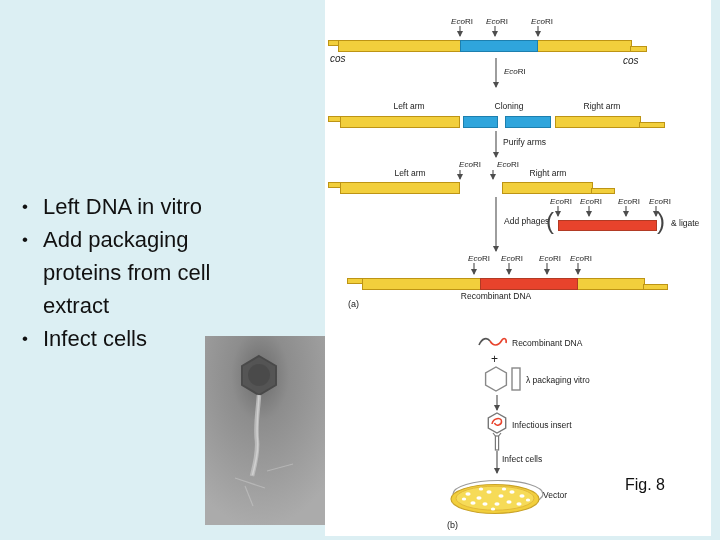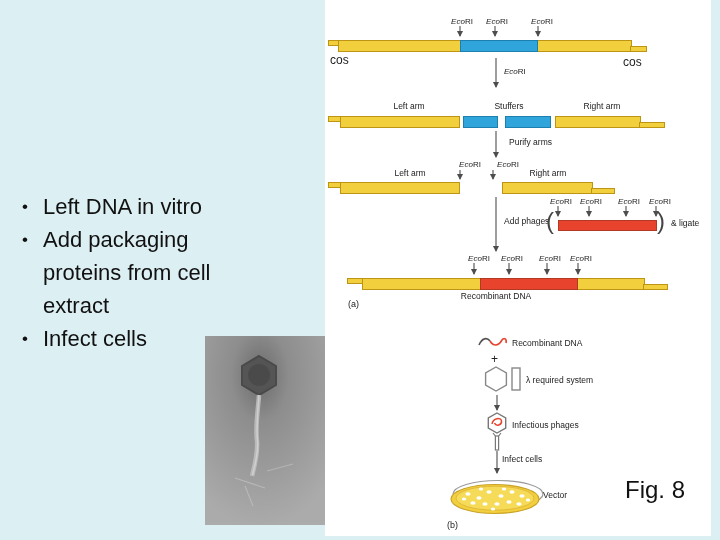--- a/index.html
+++ b/index.html
@@ -10,28 +10,28 @@
   .bullets{position:absolute;left:22px;top:190px;width:248px;list-style:none;margin:0;padding:0;
            font-size:22px;line-height:33px;color:#111;}
   .bullets li{display:flex;}
   .blt{width:21px;flex:0 0 21px;font-size:17px;}
   .panel{position:absolute;left:325px;top:0;width:386px;height:536px;background:#FFFFFF;}
   .copyright{position:absolute;left:3px;top:4px;width:382px;font-size:7.4px;color:#222;white-space:nowrap;}
   .lbl{position:absolute;font-size:8.5px;color:#222;white-space:nowrap;}
   .ctr{transform:translateX(-50%);}
   .eco{font-size:8px;}
   .eco i{font-style:italic;}
-  .ital{font-size:12px;}
+  .ital{font-style:italic;font-size:10px;}
   .bar,.tab{position:absolute;background:#F2CF3C;border:1px solid #BD9414;box-sizing:border-box;}
   .bar{height:12px;} .tab{height:6px;}
   .segblue{position:absolute;height:12px;background:#2FA5DC;border:1px solid #1D7FAE;box-sizing:border-box;}
   .segred{position:absolute;background:#E8432C;border:1px solid #B23A24;box-sizing:border-box;}
   .arrows{position:absolute;left:0;top:0;pointer-events:none;}
   .paren{position:absolute;font-size:24px;font-weight:300;color:#444;line-height:24px;}
-  .fig8{position:absolute;left:300px;top:476px;font-size:24px;color:#111;}
+  .fig8{position:absolute;left:300px;top:476px;font-size:16px;color:#111;}
   .pa{position:absolute;font-size:9px;color:#222;}
   .icon{position:absolute;}
   .emphoto{position:absolute;left:205px;top:336px;width:120px;height:189px;}
 </style>
 </head>
 <body>
 
 <div class="slide">
 
 
@@ -101,29 +101,29 @@
     <span class="lbl eco ctr" style="left:217px;top:17px"><i>Eco</i><span>RI</span></span>
     <div class="tab" style="left:3px;top:40px;width:12px"></div>
     <div class="bar" style="left:13px;top:40px;width:294px"></div>
     <div class="segblue" style="left:135px;top:40px;width:78px"></div>
     <div class="tab" style="left:305px;top:46px;width:17px"></div>
     <span class="lbl ital" style="left:5px;top:53px">cos</span>
     <span class="lbl ital" style="left:298px;top:55px">cos</span>
     <span class="lbl eco" style="left:179px;top:67px"><i>Eco</i><span>RI</span></span>
 
     <span class="lbl ctr" style="left:84px;top:101px">Left arm</span>
-    <span class="lbl ctr" style="left:184px;top:101px">Stuffers</span>
+    <span class="lbl ctr" style="left:184px;top:101px">Cloning</span>
     <span class="lbl ctr" style="left:277px;top:101px">Right arm</span>
     <div class="tab" style="left:3px;top:116px;width:13px"></div>
     <div class="bar" style="left:15px;top:116px;width:120px"></div>
     <div class="segblue" style="left:138px;top:116px;width:35px"></div>
     <div class="segblue" style="left:180px;top:116px;width:46px"></div>
     <div class="bar" style="left:230px;top:116px;width:86px"></div>
     <div class="tab" style="left:314px;top:122px;width:26px"></div>
-    <span class="lbl" style="left:184px;top:137px">Purify arms</span>
+    <span class="lbl" style="left:178px;top:137px">Purify arms</span>
 
     <span class="lbl eco ctr" style="left:145px;top:160px"><i>Eco</i><span>RI</span></span>
     <span class="lbl eco ctr" style="left:183px;top:160px"><i>Eco</i><span>RI</span></span>
     <span class="lbl ctr" style="left:85px;top:168px">Left arm</span>
     <span class="lbl ctr" style="left:223px;top:168px">Right arm</span>
     <div class="tab" style="left:3px;top:182px;width:13px"></div>
     <div class="bar" style="left:15px;top:182px;width:120px"></div>
     <div class="bar" style="left:177px;top:182px;width:91px"></div>
     <div class="tab" style="left:266px;top:188px;width:24px"></div>
 
@@ -151,28 +151,28 @@
     <svg class="icon" style="left:152px;top:334px" width="32" height="16" viewBox="0 0 32 16">
       <path d="M2,11 C5,4 10,3 13,7" stroke="#555" stroke-width="1.6" fill="none"></path>
       <path d="M13,7 C16,12 21,13 25,6 C27,3 30,5 29,9" stroke="#E8432C" stroke-width="1.6" fill="none"></path>
     </svg>
     <span class="lbl" style="left:187px;top:338px">Recombinant DNA</span>
     <span class="lbl" style="left:166px;top:352px;font-size:12px">+</span>
     <svg class="icon" style="left:158px;top:365px" width="42" height="30" viewBox="0 0 42 30">
       <polygon points="13,2 23.4,8 23.4,20 13,26 2.6,20 2.6,8" fill="none" stroke="#888" stroke-width="1.4"></polygon>
       <rect x="29" y="3" width="8" height="22" fill="none" stroke="#888" stroke-width="1.4"></rect>
     </svg>
-    <span class="lbl" style="left:201px;top:375px">λ required system</span>
+    <span class="lbl" style="left:201px;top:375px">λ packaging vitro</span>
     <svg class="icon" style="left:159px;top:411px" width="28" height="42" viewBox="0 0 28 42">
       <polygon points="13,2 21.7,7 21.7,17 13,22 4.3,17 4.3,7" fill="none" stroke="#777" stroke-width="1.4"></polygon>
       <path d="M8,13 C9,7 17,6 17.5,10 C18,14 12,16 10.5,12" stroke="#E8432C" stroke-width="1.5" fill="none"></path>
       <path d="M9,22 L11.4,25 M17,22 L14.6,25" stroke="#777" stroke-width="1.2"></path>
       <rect x="11.4" y="25" width="3.2" height="14" fill="none" stroke="#777" stroke-width="1.2"></rect>
     </svg>
-    <span class="lbl" style="left:187px;top:420px">Infectious phages</span>
+    <span class="lbl" style="left:187px;top:420px">Infectious insert</span>
     <span class="lbl" style="left:177px;top:454px">Infect cells</span>
     <svg class="icon" style="left:123px;top:477px" width="96" height="40" viewBox="0 0 96 40">
       <ellipse cx="50" cy="17" rx="45" ry="13.5" fill="none" stroke="#9a9a9a" stroke-width="1.2"></ellipse>
       <ellipse cx="47" cy="22" rx="44" ry="14.5" fill="#F2CF3C" stroke="#C9A227" stroke-width="1.2"></ellipse>
       <ellipse cx="47" cy="21.2" rx="39" ry="12" fill="#F6DB58" stroke="#E2B93B" stroke-width="1"></ellipse>
       <g fill="#FFFFFF">
         <ellipse cx="20" cy="17" rx="2.6" ry="1.7"></ellipse>
           <ellipse cx="31" cy="21" rx="2.6" ry="1.7"></ellipse>
         <ellipse cx="41" cy="15" rx="2.6" ry="1.7"></ellipse>
           <ellipse cx="53" cy="19" rx="2.6" ry="1.7"></ellipse>

